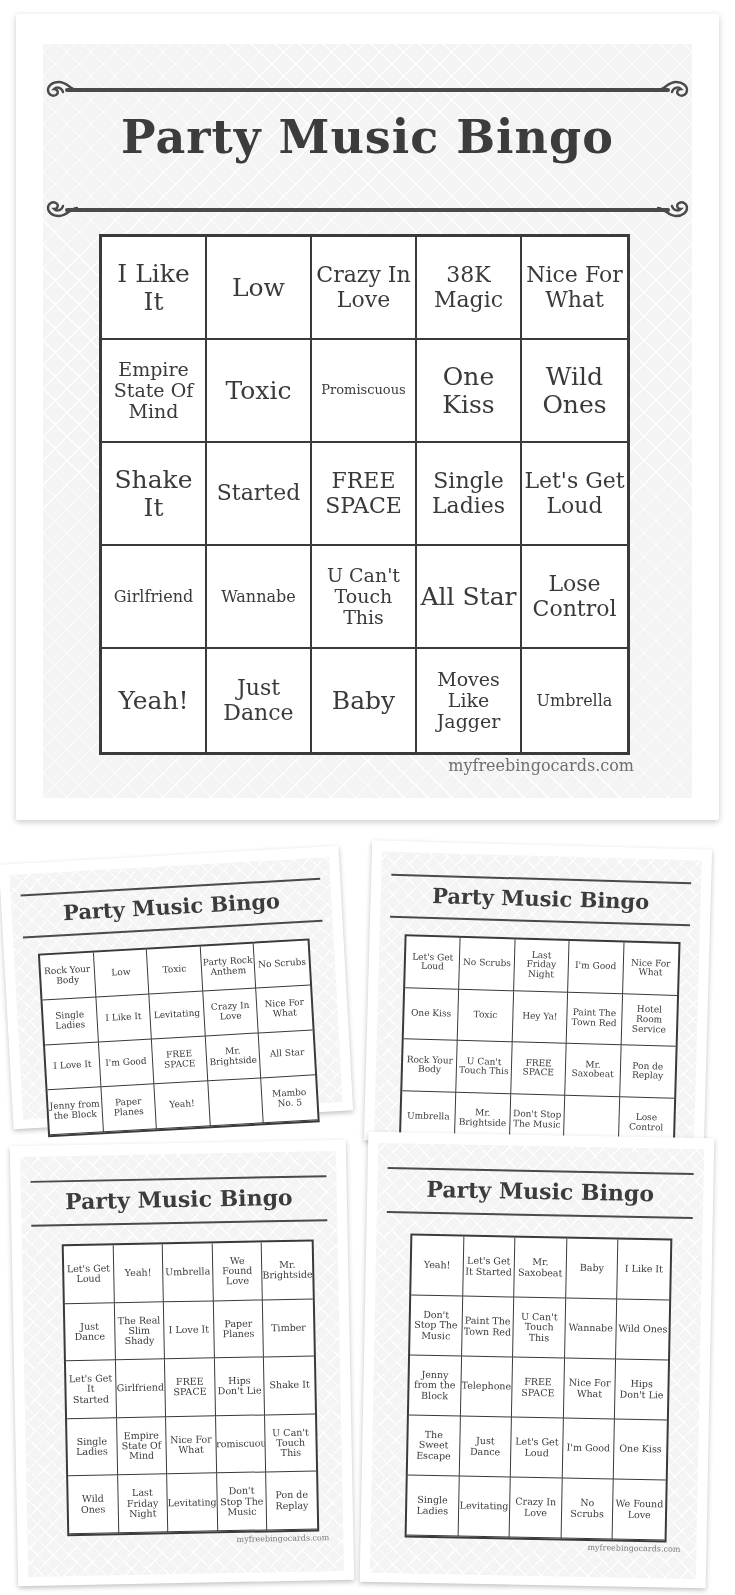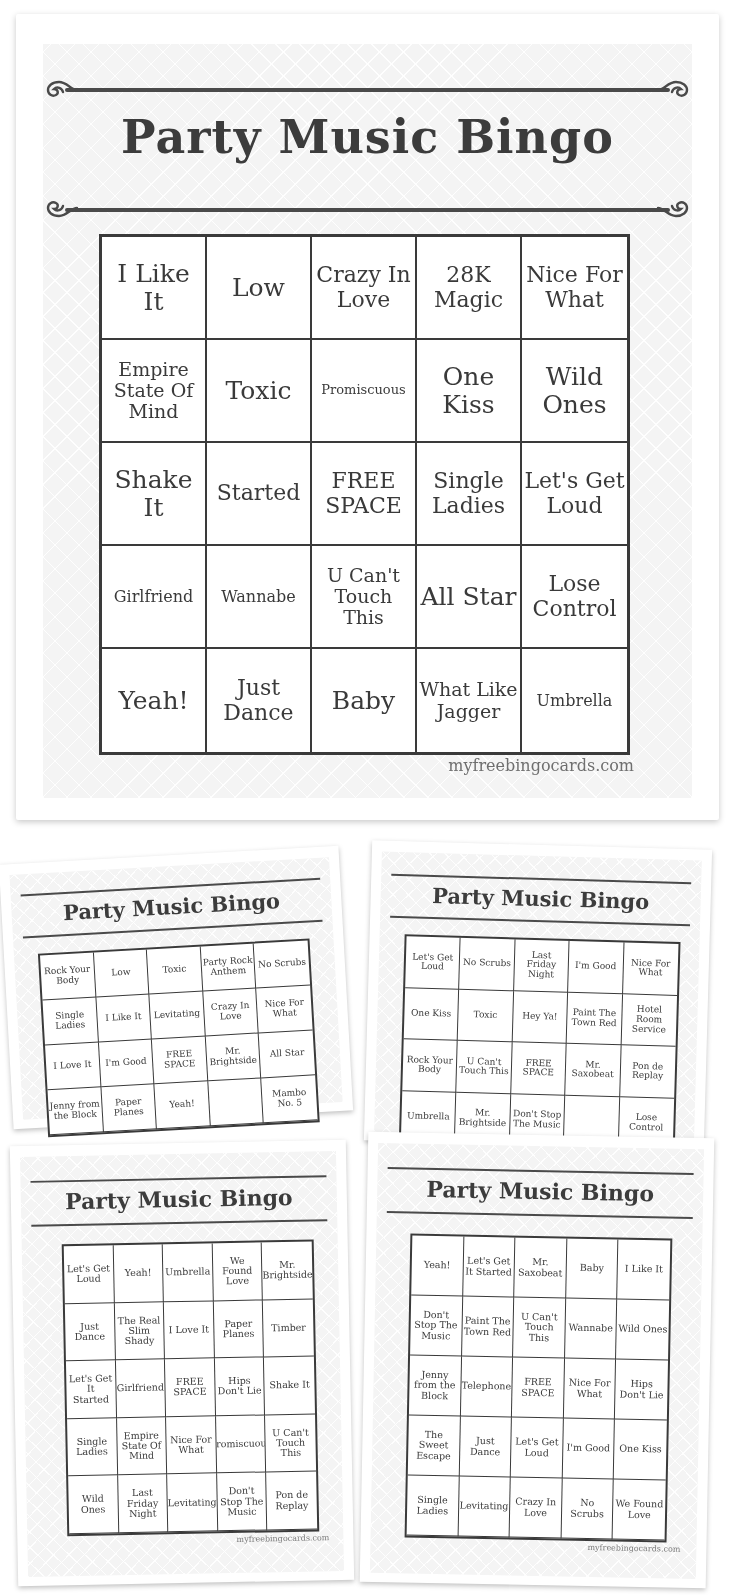--- a/index.html
+++ b/index.html
@@ -230,41 +230,41 @@
       <div class="swirl" style="right:2px; top:152px;">
         <svg width="34" height="26" viewBox="0 0 34 26">
             <path d="M2 12 C8 12 12 20 20 20 C27 20 31 16 31 12 C31 8 27 5 23 7 C20 8.5 21 13 25 13 C22 16 17 14 16 10" fill="none" stroke="#4a4a4a" stroke-width="2.4" stroke-linecap="round"></path>
           </svg>
       </div>
 
       <div class="grid" id="main-grid">
           <div class="cell fs-xl">I Like It</div>
           <div class="cell fs-xl">Low</div>
           <div class="cell fs-lg">Crazy In Love</div>
-          <div class="cell fs-lg">28K Magic</div>
+          <div class="cell fs-lg">38K Magic</div>
           <div class="cell fs-lg">Nice For What</div>
           <div class="cell fs-md">Empire State Of Mind</div>
           <div class="cell fs-xl">Toxic</div>
           <div class="cell fs-xs">Promiscuous</div>
           <div class="cell fs-xl">One Kiss</div>
           <div class="cell fs-xl">Wild Ones</div>
           <div class="cell fs-xl">Shake It</div>
           <div class="cell fs-lg">Started</div>
           <div class="cell fs-lg">FREE SPACE</div>
           <div class="cell fs-lg">Single Ladies</div>
           <div class="cell fs-lg">Let's Get Loud</div>
           <div class="cell fs-sm">Girlfriend</div>
           <div class="cell fs-sm">Wannabe</div>
           <div class="cell fs-md">U Can't Touch This</div>
           <div class="cell fs-xl">All Star</div>
           <div class="cell fs-lg">Lose Control</div>
           <div class="cell fs-xl">Yeah!</div>
           <div class="cell fs-lg">Just Dance</div>
           <div class="cell fs-xl">Baby</div>
-          <div class="cell fs-md">What Like Jagger</div>
+          <div class="cell fs-md">Moves Like Jagger</div>
           <div class="cell fs-sm">Umbrella</div>
         </div>
 
       <div class="credit">myfreebingocards.com</div>
     </div>
   </div>
 
   <div class="thumb" id="thumb-1">
     <div class="thumb-inner">
       <div class="t-rule" style="top:20px;"></div>

